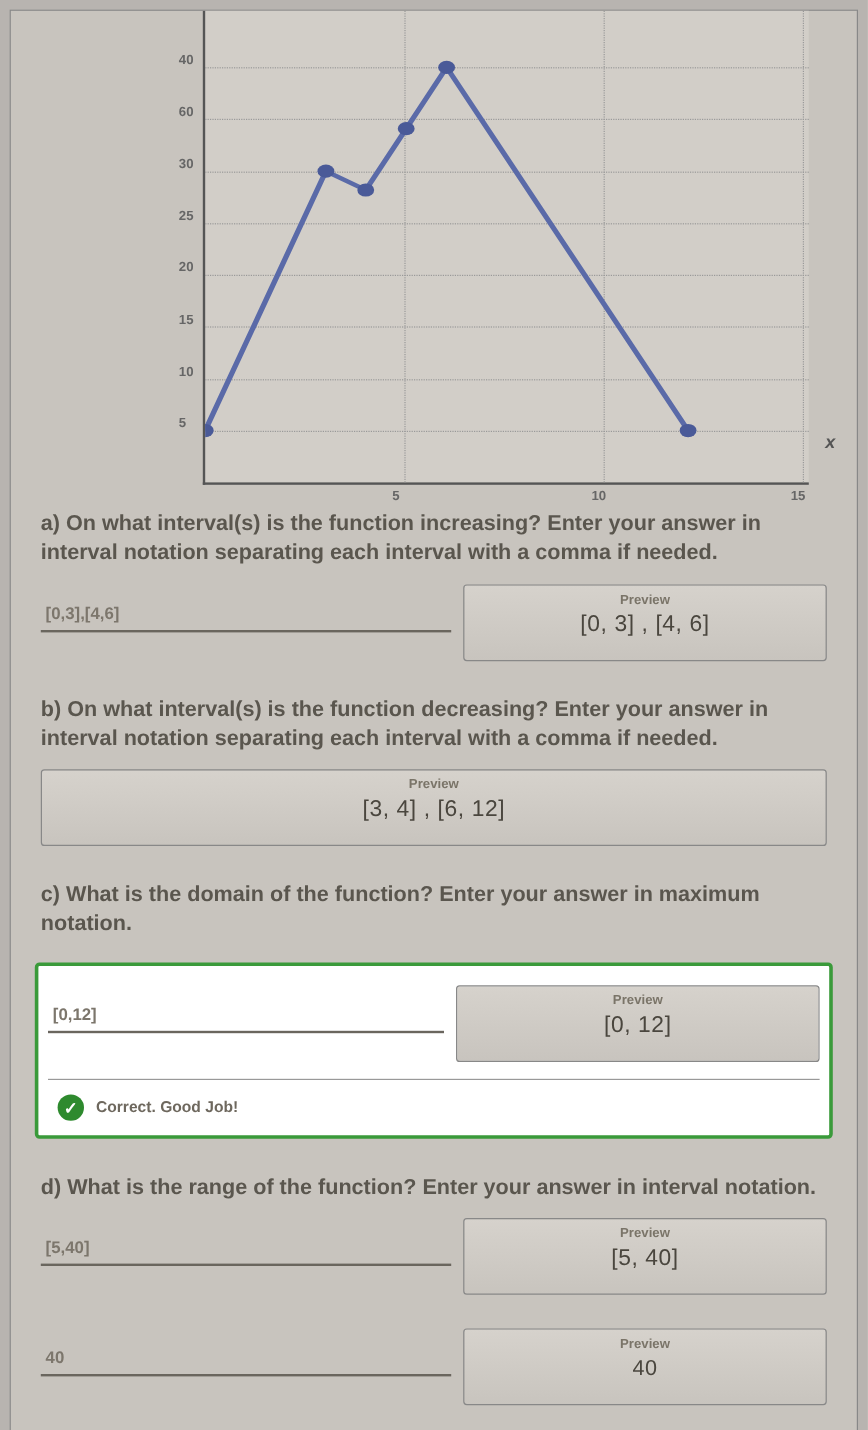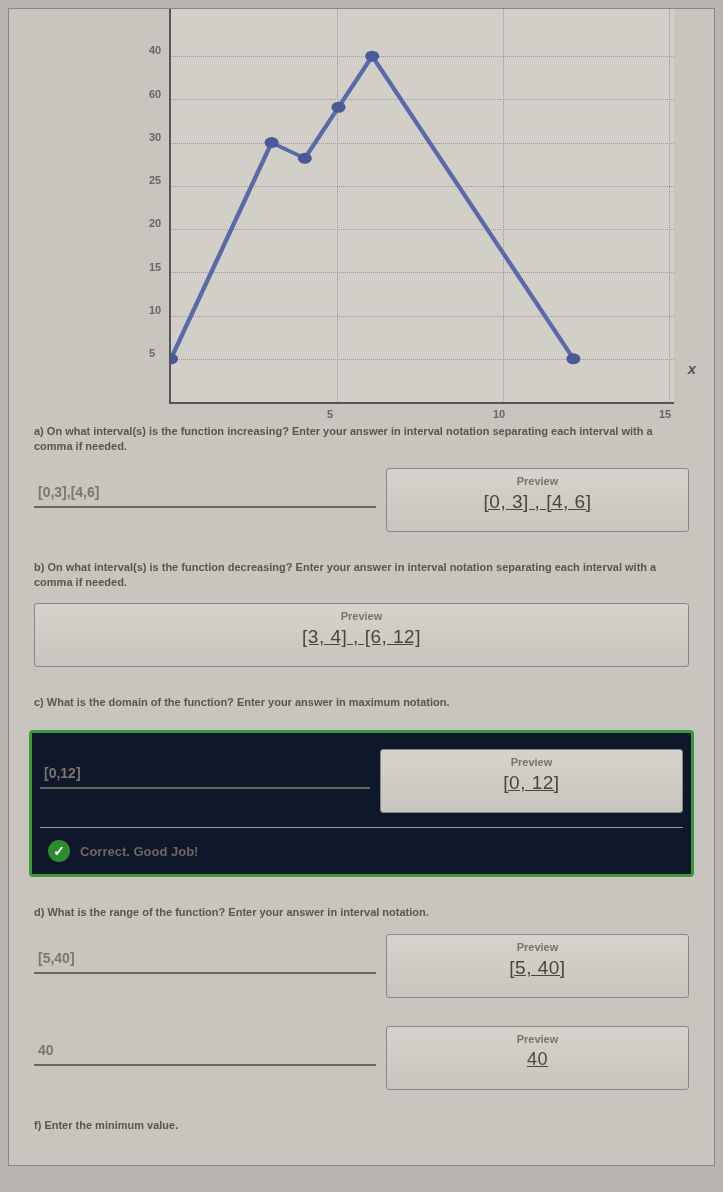--- a/index.html
+++ b/index.html
@@ -26,21 +26,21 @@
     margin-right: 40px;
   }
   .chart-svg { position:absolute; left:0; top:0; width:100%; height:100%; }
   .axis-label-x { position:absolute; right:-22px; bottom:25px; font-style:italic; color:#555; font-weight:bold; font-size:15px;}
   .tick-y { position:absolute; left:-22px; font-size:11px; color:#666; font-weight:bold;}
   .tick-x { position:absolute; bottom:-18px; font-size:11px; color:#666; font-weight:bold;}
   .grid-h { position:absolute; left:0; right:0; border-top:1px dotted #999; }
   .grid-v { position:absolute; top:0; bottom:0; border-left:1px dotted #999; }
 
   .question-block { padding: 10px 25px 18px 25px; }
-  .q-text { color:#5a564e; font-weight:bold; font-size:11px; line-height:1.35; margin-bottom:14px; }
+  .q-text { color:#5a564e; font-weight:bold; font-size:18px; line-height:1.35; margin-bottom:14px; }
   .answer-row { display:flex; gap:10px; align-items:flex-start; }
   .answer-input-mock {
     flex: 0 0 342px;
     border-bottom: 2px solid #6a665e;
     padding: 10px 4px 6px 4px;
     color:#7c766c;
     font-weight:bold;
     font-size:14px;
     min-height: 40px;
     display:flex;
@@ -50,29 +50,29 @@
     flex:1;
     border: 1px solid #888;
     background: linear-gradient(#d6d2cc,#c8c4be);
     border-radius:3px;
     min-height:64px;
     padding:6px 10px;
     text-align:center;
     position:relative;
   }
   .preview-label { font-size:11px; color:#7a7468; font-weight:bold; display:block; margin-bottom:4px;}
-  .preview-value { font-size:19px; color:#4a463e; letter-spacing:0.5px;text-decoration:underline;}
+  .preview-value { font-size:19px; color:#4a463e; letter-spacing:0.5px;}
   .preview-value.small { font-size:18px; }
 
   .correct-block {
     border: 3px solid #3a9a3a;
     border-radius:4px;
     margin: 0 20px 18px 20px;
     padding: 16px 8px 0 8px;
-    background:#0f172a;
+    background:#ffffff;
   }
   .correct-block .answer-row { padding: 0 0 14px 0;}
   .feedback-row {
     display:flex; align-items:center; gap:10px;
     border-top:1px solid #999;
     padding:12px 8px;
     color:#6e685e; font-weight:bold; font-size:13px;
   }
   .check-icon {
     width:22px; height:22px; border-radius:50%;

